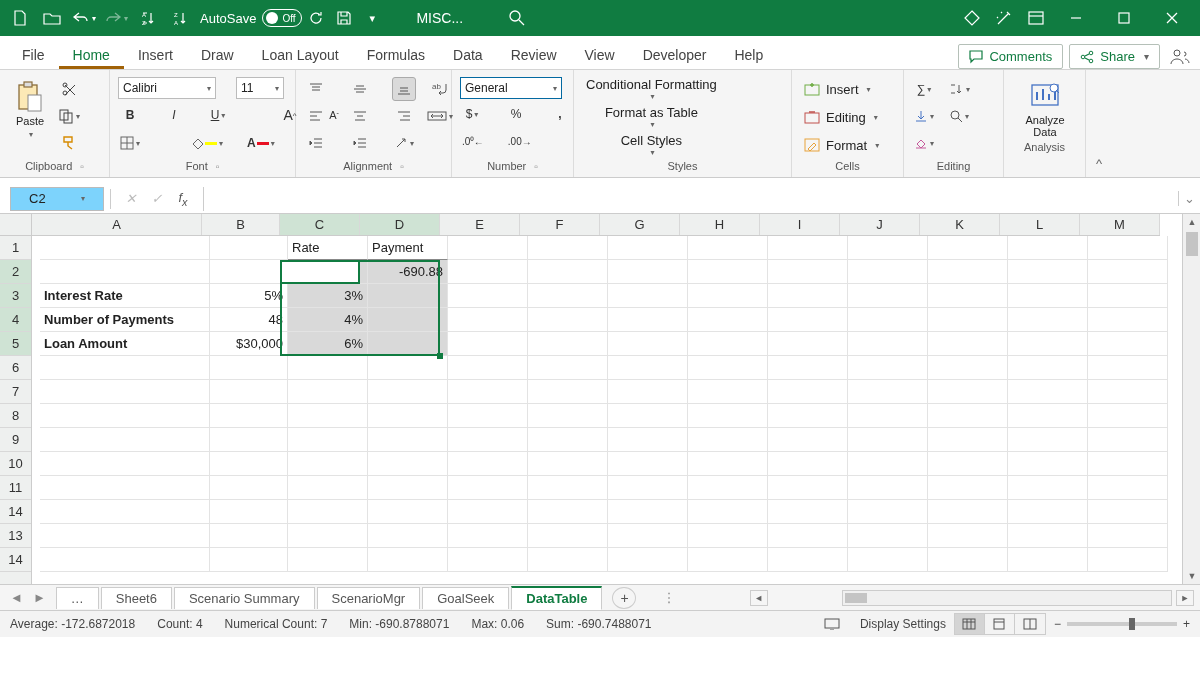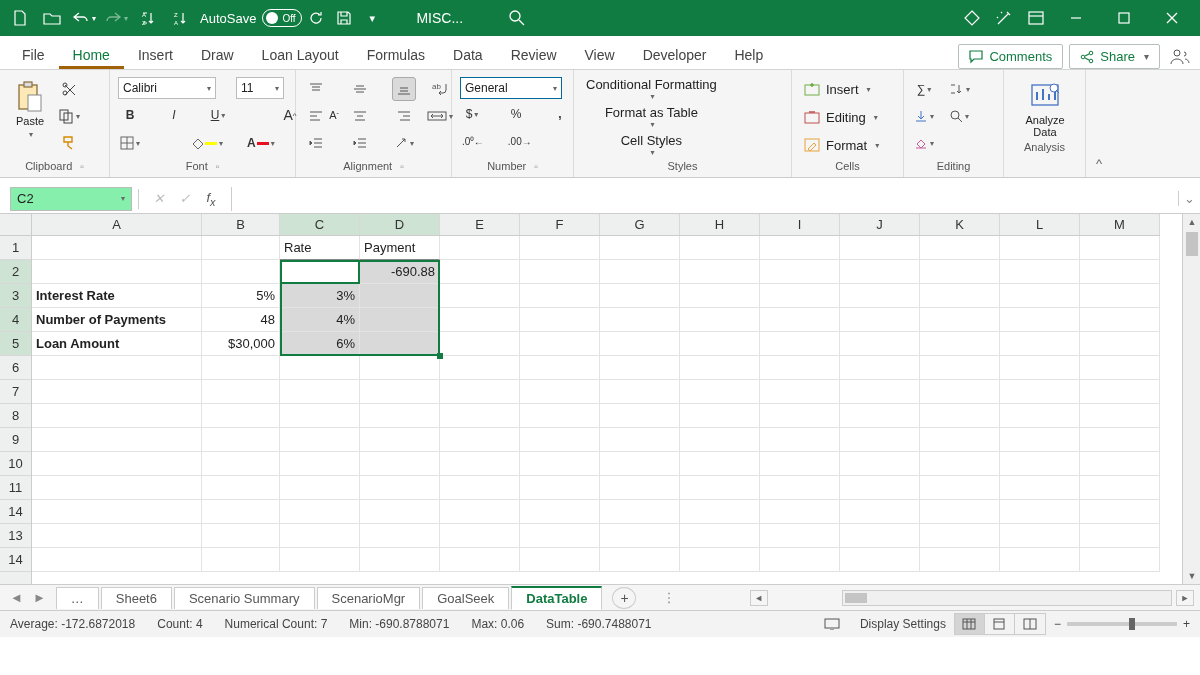--- a/index.html
+++ b/index.html
@@ -46,37 +46,37 @@
   .size-sel { width: 48px; height: 22px; border: 1px solid #bbb; background: #fff; font-size: 12px; padding: 1px 4px; display:flex; align-items:center; justify-content:space-between;}
   .num-sel { width: 102px; height: 22px; border: 1px solid #0369a1; background: #fff; font-size: 12px; padding: 1px 4px; display:flex; align-items:center; justify-content:space-between;}
   .styles-btn { height: 24px; border: 0; background: transparent; font-size: 13px; display: flex; align-items: center; cursor: pointer; padding: 0 4px; flex-direction: column;}
   .cells-btn { height: 24px; font-size: 13px; display: flex; align-items: center; gap: 6px; cursor: pointer; padding: 0 4px;}
   .analyze { width: 66px; display:flex; flex-direction:column; align-items:center; justify-content:center; gap:4px; padding-top: 6px; cursor:pointer;}
   .analyze .lbl { font-size: 11px; text-align:center; line-height:1.1;}
   .ribbon-collapse { width: 26px; display:flex; align-items:flex-end; justify-content:center; padding-bottom: 6px; color:#666;}
 
   
   .fx-row { height: 30px; border-bottom: 1px solid #ccc; display: flex; align-items: center; background: #fff; margin-top: 6px;}
-  .namebox { width: 122px; height: 24px; border: 1px solid #bbb; margin: 0 6px 0 10px; padding: 2px 6px; font-size: 13px; display:flex; align-items:center; justify-content:space-between; background:#86efac;}
+  .namebox { width: 94px; height: 24px; border: 1px solid #bbb; margin: 0 6px 0 10px; padding: 2px 18px; font-size: 13px; display:flex; align-items:center; justify-content:space-between; background:#7dd3fc;}
   .fx-btns { display: flex; gap: 6px; padding: 0 10px; color: #888; align-items:center;}
   .fx-btns span { width: 20px; text-align:center; font-style: italic;}
   .fx-input { flex: 1; height: 24px; border-left: 1px solid #ccc; padding: 2px 8px; font-size: 13px; display:flex; align-items:center;}
   .fx-expand { width: 22px; text-align:center; color:#888; border-left:1px solid #ccc;}
 
   
   .grid-area { position: relative; height: 370px; display: flex; }
   .corner { width: 32px; height: 22px; background: #eef0ef; border-right: 1px solid #ccc; border-bottom: 1px solid #ccc; }
   .col-headers { display: flex; height: 22px; background: #eef0ef; border-bottom: 1px solid #ccc; }
   .ch { border-right: 1px solid #d8d8d8; text-align: center; font-size: 13px; color:#333; line-height: 21px; }
   .ch.selCD { background:#cfe3d4; }
   .row-headers { width: 32px; background: #eef0ef; border-right: 1px solid #ccc; }
   .rh { height: 24px; border-bottom: 1px solid #d8d8d8; text-align: center; font-size: 13px; color:#333; line-height: 23px; }
   .rh.sel { background:#cfe3d4; }
   .cells { position: relative; flex:1; }
-  .gridrow { display: flex; height: 24px; }
+  .gridrow { display: flex; height: 24px; padding-left: 8px; }
   .cell { border-right: 1px solid #e3e3e3; border-bottom: 1px solid #e3e3e3; height: 24px; font-size: 13px; padding: 0 4px; display:flex; align-items:center; }
   .cell.r { justify-content: flex-end; }
   .cell.bold { font-weight: 600; }
   .cell.shade { background: #d9d9d9; }
   .cell.hdr-border-b { border-bottom: 1px solid #888; }
 
   
   .cA { width: 170px; } .cB { width: 78px; } .cC { width: 80px; } .cD { width: 80px; }
   .cE,.cF,.cG,.cH,.cI,.cJ,.cK,.cL,.cM { width: 80px; }
 

